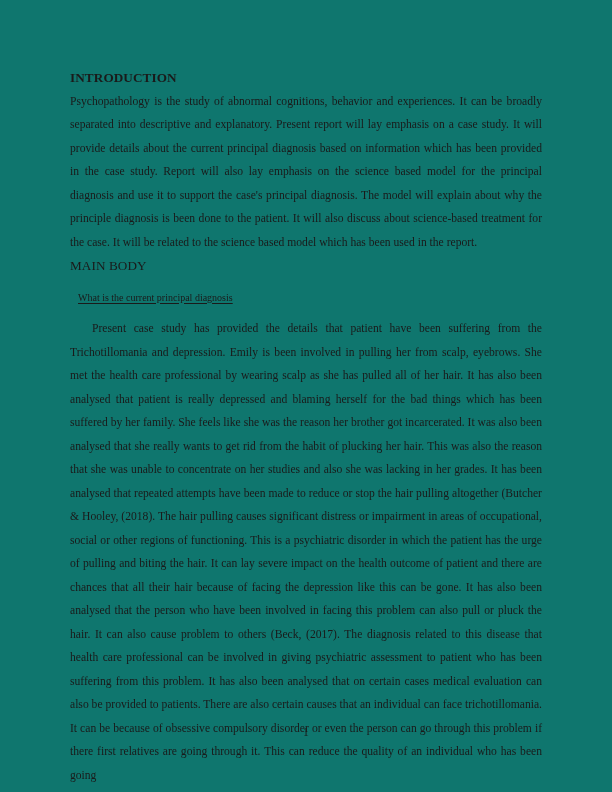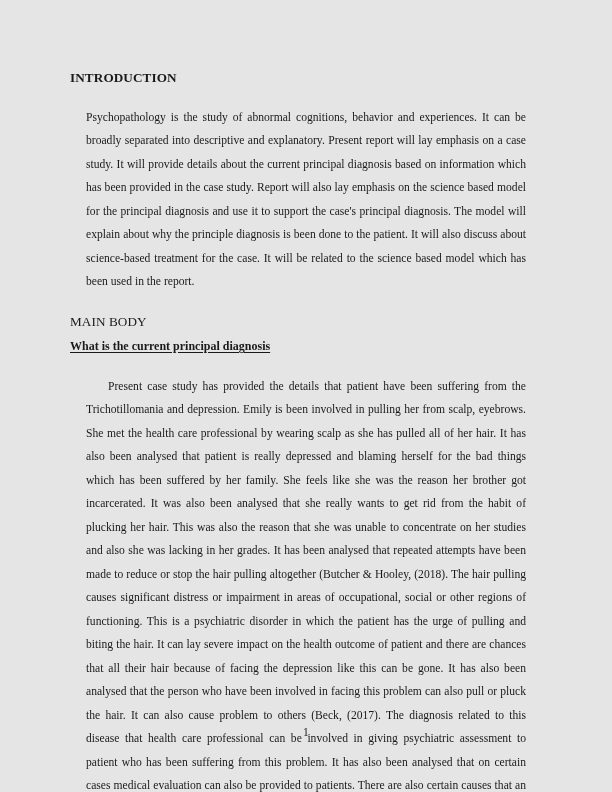--- a/index.html
+++ b/index.html
@@ -16,21 +16,21 @@
     color: #1a1a1a;
     -webkit-font-smoothing: antialiased;
   }
 
   .page {
     position: absolute;
     left: 0;
     top: 0;
     width: 612px;
     height: 792px;
-    background: #e5e5e5;
+    background: #0f766e;
   }
 
   .content {
     position: absolute;
     left: 70px;
     top: 66px;
     width: 472px;
   }
 
   .heading {
@@ -44,36 +44,36 @@
 
   .heading-main-body {
     font-size: 13.2px;
     font-weight: normal;
     line-height: 23.5px;
     margin: 0;
     letter-spacing: 0.1px;
   }
 
   .subheading {
-    font-size: 12px;
-    font-weight: bold;
+    font-size: 10px;
+    font-weight: normal;
     line-height: 23.5px;
-    margin: 0;
+    margin: 8px;
     text-decoration: underline;
     text-underline-offset: 2px;
     display: inline-block;
   }
   .subheading-wrap {
     line-height: 23.5px;
   }
 
   p.body {
     font-size: 11.6px;
     line-height: 23.5px;
-    margin: 16px;
+    margin: 0;
     text-align: justify;
     text-justify: inter-word;
     hyphens: none;
   }
 
   p.indent {
     text-indent: 22px;
   }
 
   .pagenum {

